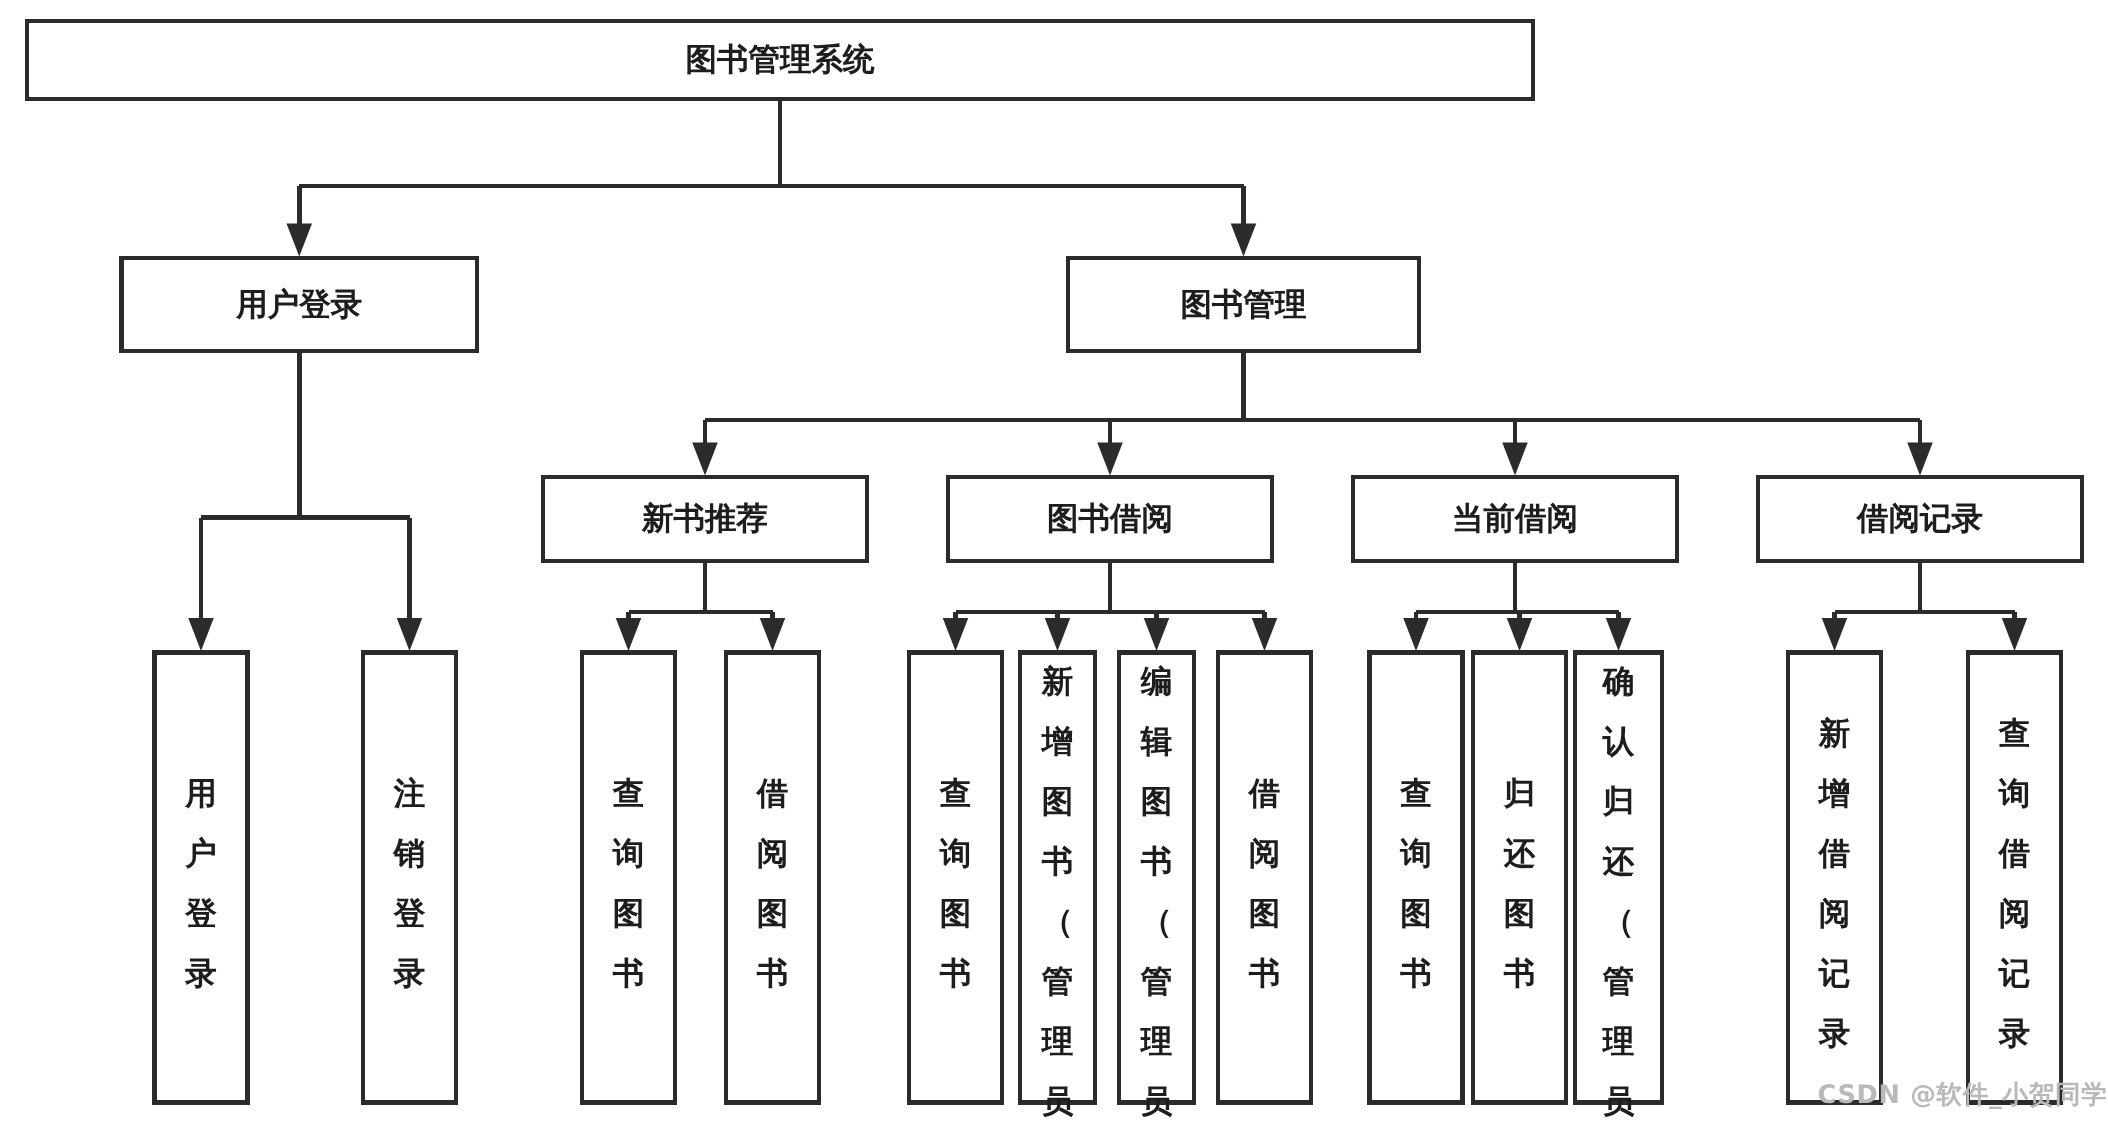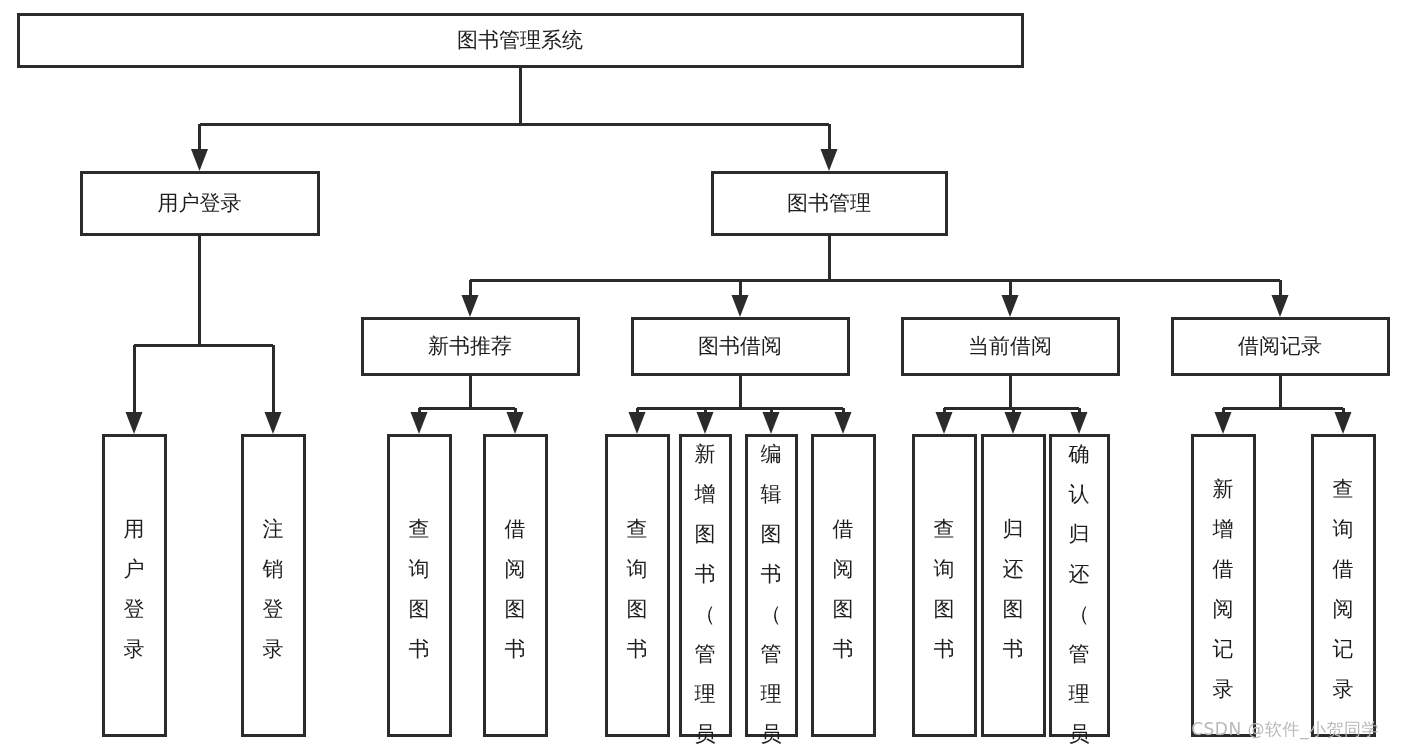--- a/index.html
+++ b/index.html
@@ -12,20 +12,21 @@
     width: 1405px;
     height: 747px;
     overflow: hidden;
     font-family: "DejaVu Sans", "Liberation Sans", sans-serif;
   }
   #diagram-root {
     position: relative;
     width: 1405px;
     height: 747px;
     background: #ffffff;
+    font-weight: bold;
   }
   svg#tree-canvas {
     position: absolute;
     left: 0;
     top: 0;
     width: 1405px;
     height: 747px;
     display: block;
   }
   .node-rect {
@@ -52,21 +53,21 @@
     dominant-baseline: middle;
   }
   .node-label-v {
     font-family: "DejaVu Sans", "Liberation Sans", sans-serif;
     font-size: 21px;
     fill: #1d1d1d;
     text-anchor: middle;
   }
   .watermark-text {
     position: absolute;
-    right: 26px;
+    right: 0;
     bottom: 6px;
     font-family: "DejaVu Sans", "Liberation Sans", sans-serif;
     font-size: 17px;
     color: #b9b9b9;
     white-space: nowrap;
     letter-spacing: 0.5px;
   }
 </style>
 </head>
 <body>

